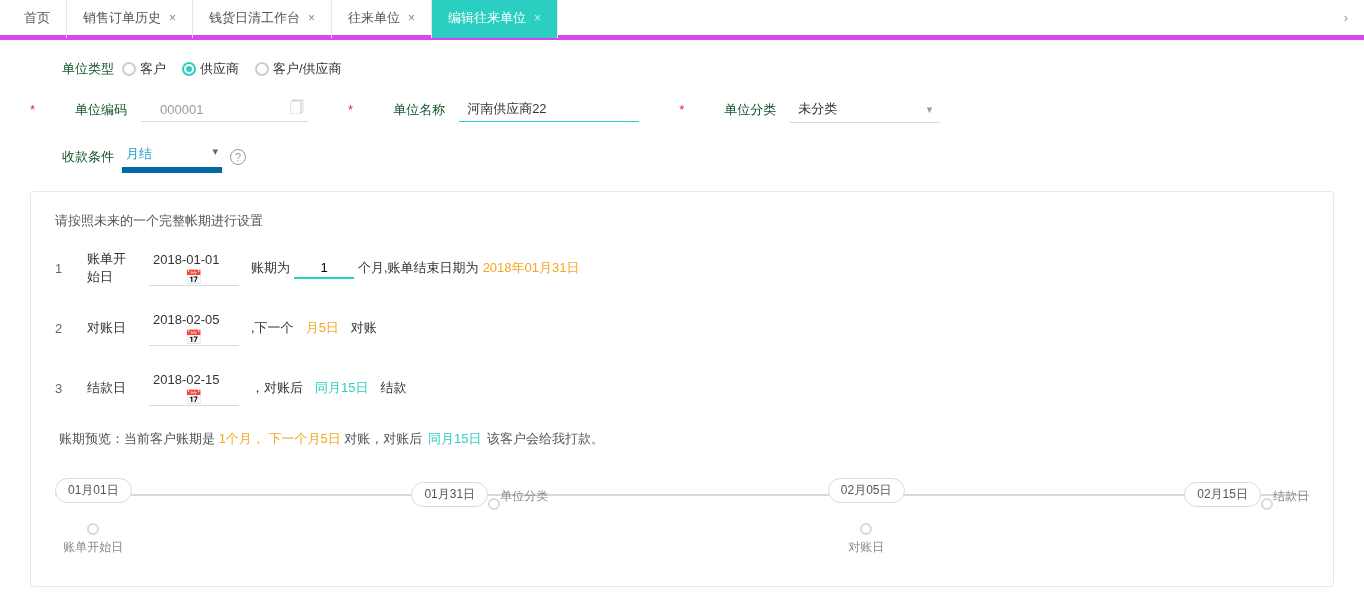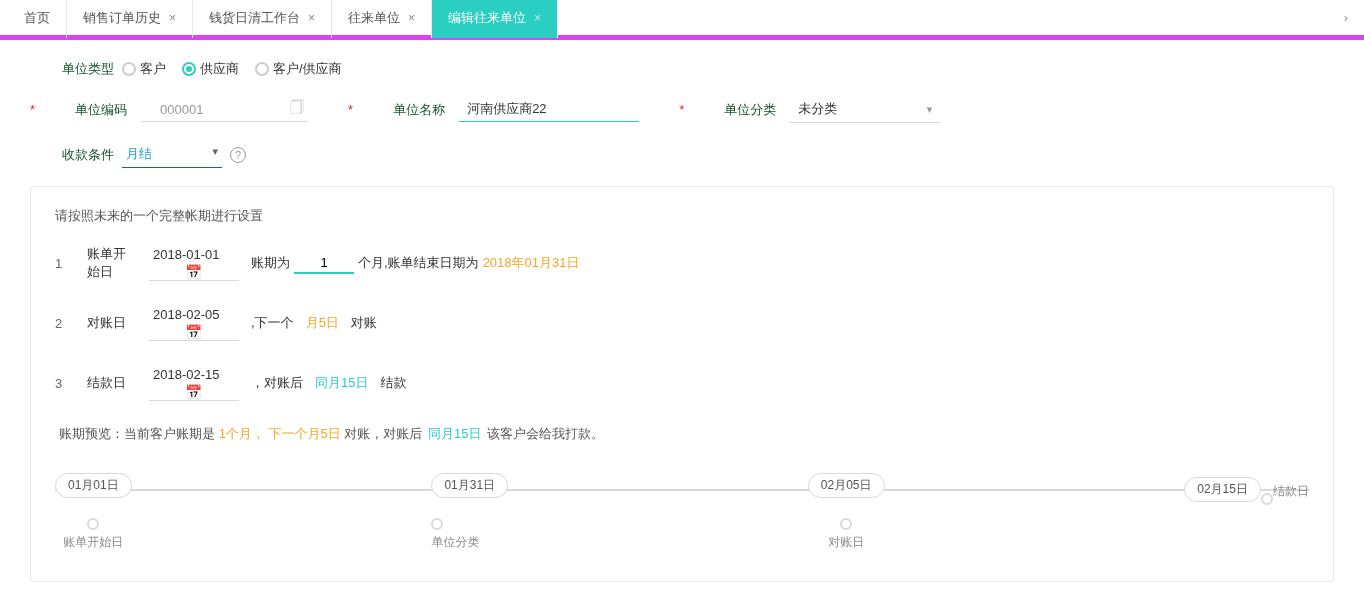--- a/index.html
+++ b/index.html
@@ -142,21 +142,21 @@
       min-width: 150px;
       cursor: pointer;
     }
     .select-value { flex: 1; font-size: 13px; color: #333; }
     .select-arrow { color: #999; font-size: 11px; margin-left: 4px; }
 
     
     .payment-select {
       display: flex;
       align-items: flex-start;
-      border-bottom: 1px solid #0369a1;
+      border-bottom: 6px solid #0369a1;
       padding: 4px 4px;
       cursor: pointer;
       min-width: 100px;
     }
     .payment-value { color: #1a9ed4; font-size: 13px; flex: 1; }
     .payment-arrow { color: #666; font-size: 11px; }
     .help-icon {
       width: 16px;
       height: 16px;
       border-radius: 50%;
@@ -427,21 +427,21 @@
     <div class="timeline-wrap">
       <div class="timeline-line"></div>
       <div class="timeline-nodes">
 
         <div style="display:flex;flex-direction:column;align-items:center;">
           <div class="node-label-box">01月01日</div>
           <div class="node-dot"></div>
           <div class="node-sub-label">账单开始日</div>
         </div>
 
-        <div style="display:flex;flex-direction:column;align-items:flex-start;">
+        <div style="display:flex;align-items:center;">
           <div class="node-label-box">01月31日</div>
           <div class="node-dot"></div>
           <div class="node-sub-label">单位分类</div>
         </div>
 
         <div style="display:flex;flex-direction:column;align-items:center;">
           <div class="node-label-box">02月05日</div>
           <div class="node-dot"></div>
           <div class="node-sub-label">对账日</div>
         </div>

